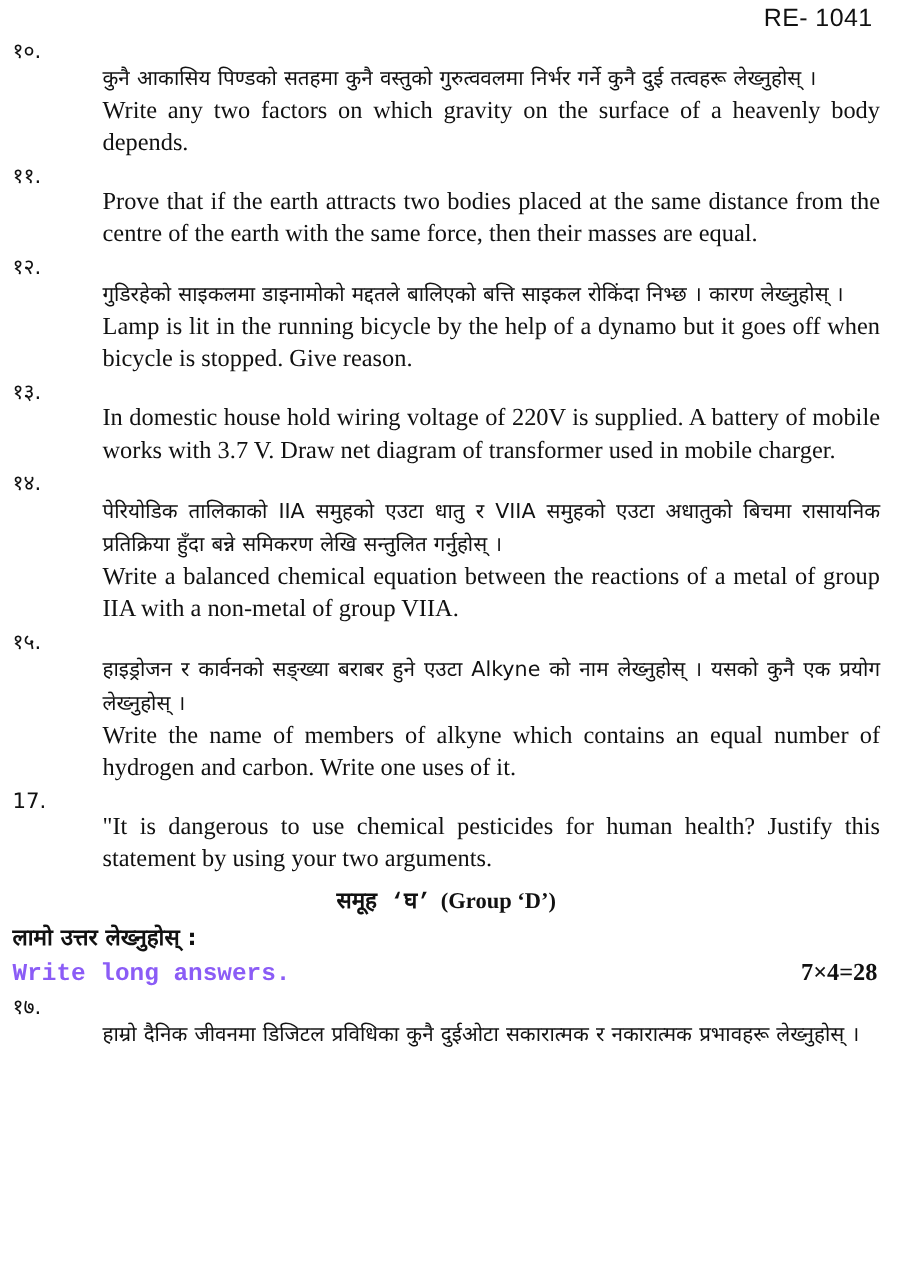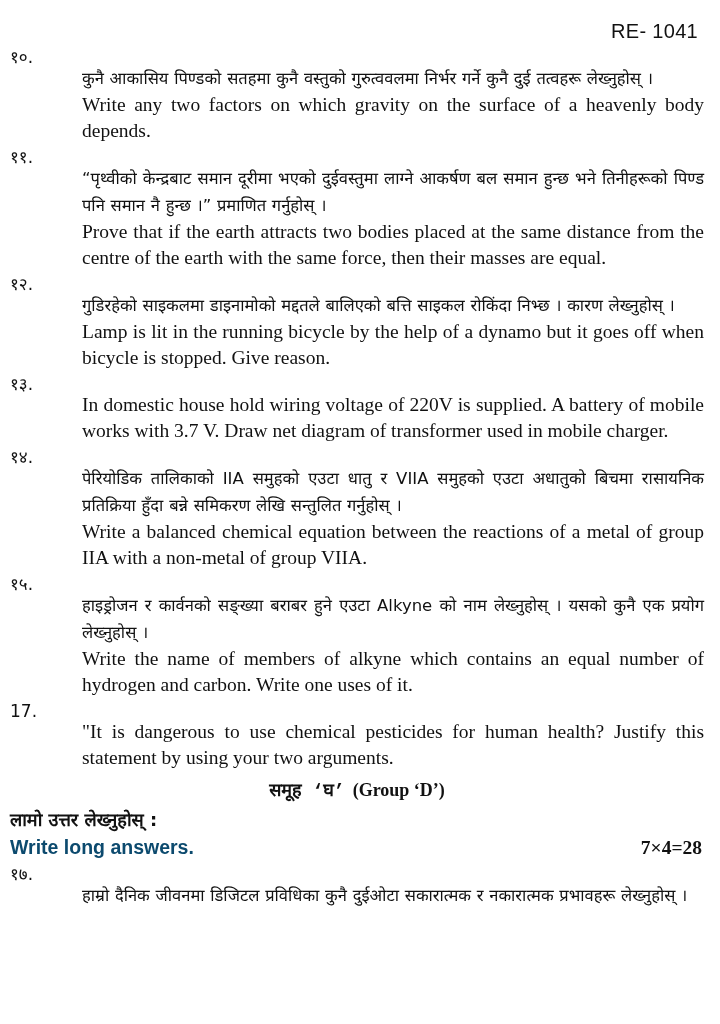--- a/index.html
+++ b/index.html
@@ -12,21 +12,21 @@
     height: 1024px;
     overflow: hidden;
     font-family: "Liberation Serif", "DejaVu Serif", serif;
     color: #111111;
   }
   .page {
     position: relative;
     width: 720px;
     height: 1024px;
     box-sizing: border-box;
-    padding: 20px 16px 0 10px;
+    padding: 4px 16px 0 10px;
   }
 
   
   .header-code {
     text-align: right;
     font-family: "Liberation Sans", "DejaVu Sans", sans-serif;
     font-size: 20px;
     letter-spacing: 0.3px;
     color: #111;
     margin: 0 6px 2px 0;
@@ -105,25 +105,25 @@
     margin: 0;
     color: #111;
   }
   .instruction-row {
     display: flex;
     align-items: baseline;
     justify-content: space-between;
     margin: 0;
   }
   .instruction-en {
-    font-family: Liberation Sans, sans-serif;
+    font-family: Liberation Mono, monospace;
     font-weight: bold;
     font-size: 19.5px;
     line-height: 27px;
-    color: #0c4a6e;
+    color: #8b5cf6;
   }
   .marks {
     font-family: "Liberation Serif", "DejaVu Serif", serif;
     font-weight: bold;
     font-size: 19.5px;
     line-height: 27px;
     color: #111;
     padding-right: 2px;
   }
 </style>
@@ -138,21 +138,20 @@
     <div class="qnum">१०.</div>
     <div class="qbody">
       <p class="np">कुनै आकासिय पिण्डको सतहमा कुनै वस्तुको गुरुत्ववलमा निर्भर गर्ने कुनै दुई तत्वहरू लेख्नुहोस् ।</p>
       <p class="en">Write any two factors on which gravity on the surface of a heavenly body depends.</p>
     </div>
   </div>
 
   <div class="qitem">
     <div class="qnum">११.</div>
     <div class="qbody">
-      <p class="np">“पृथ्वीको केन्द्रबाट समान दूरीमा भएको दुईवस्तुमा लाग्ने आकर्षण बल समान हुन्छ भने तिनीहरूको पिण्ड पनि समान नै हुन्छ ।” प्रमाणित गर्नुहोस् ।</p>
       <p class="en">Prove that if the earth attracts two bodies placed at the same distance from the centre of the earth with the same force, then their masses are equal.</p>
     </div>
   </div>
 
   <div class="qitem">
     <div class="qnum">१२.</div>
     <div class="qbody">
       <p class="np">गुडिरहेको साइकलमा डाइनामोको मद्दतले बालिएको बत्ति साइकल रोकिंदा निभ्छ । कारण लेख्नुहोस् ।</p>
       <p class="en">Lamp is lit in the running bicycle by the help of a dynamo but it goes off when bicycle is stopped. Give reason.</p>
     </div>

